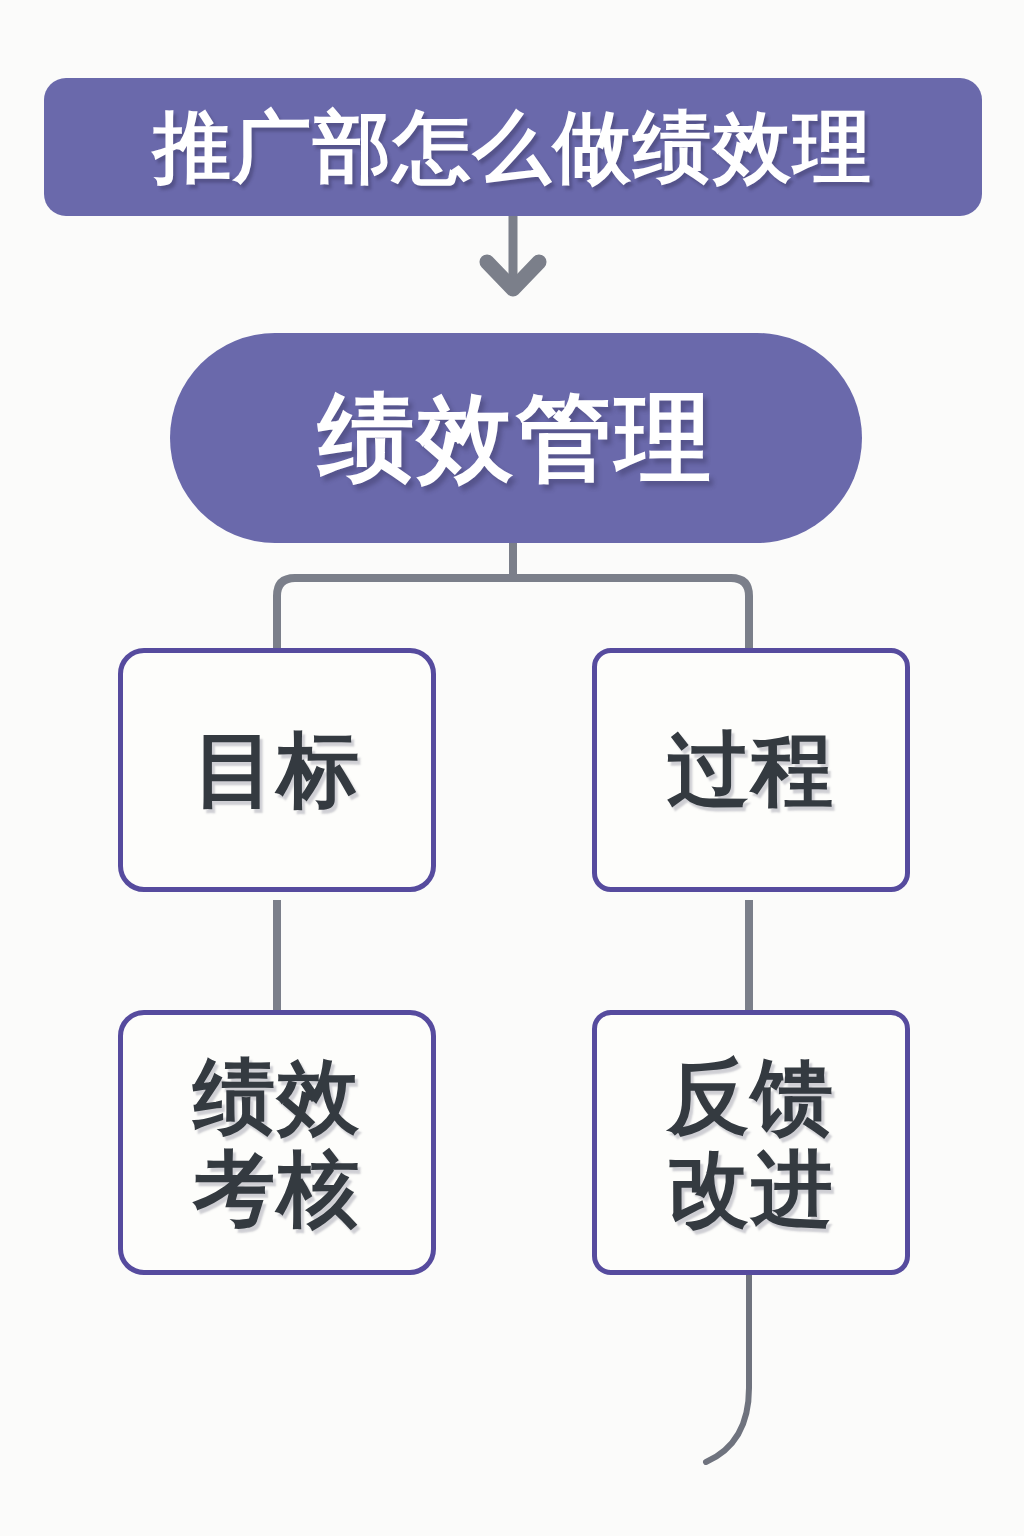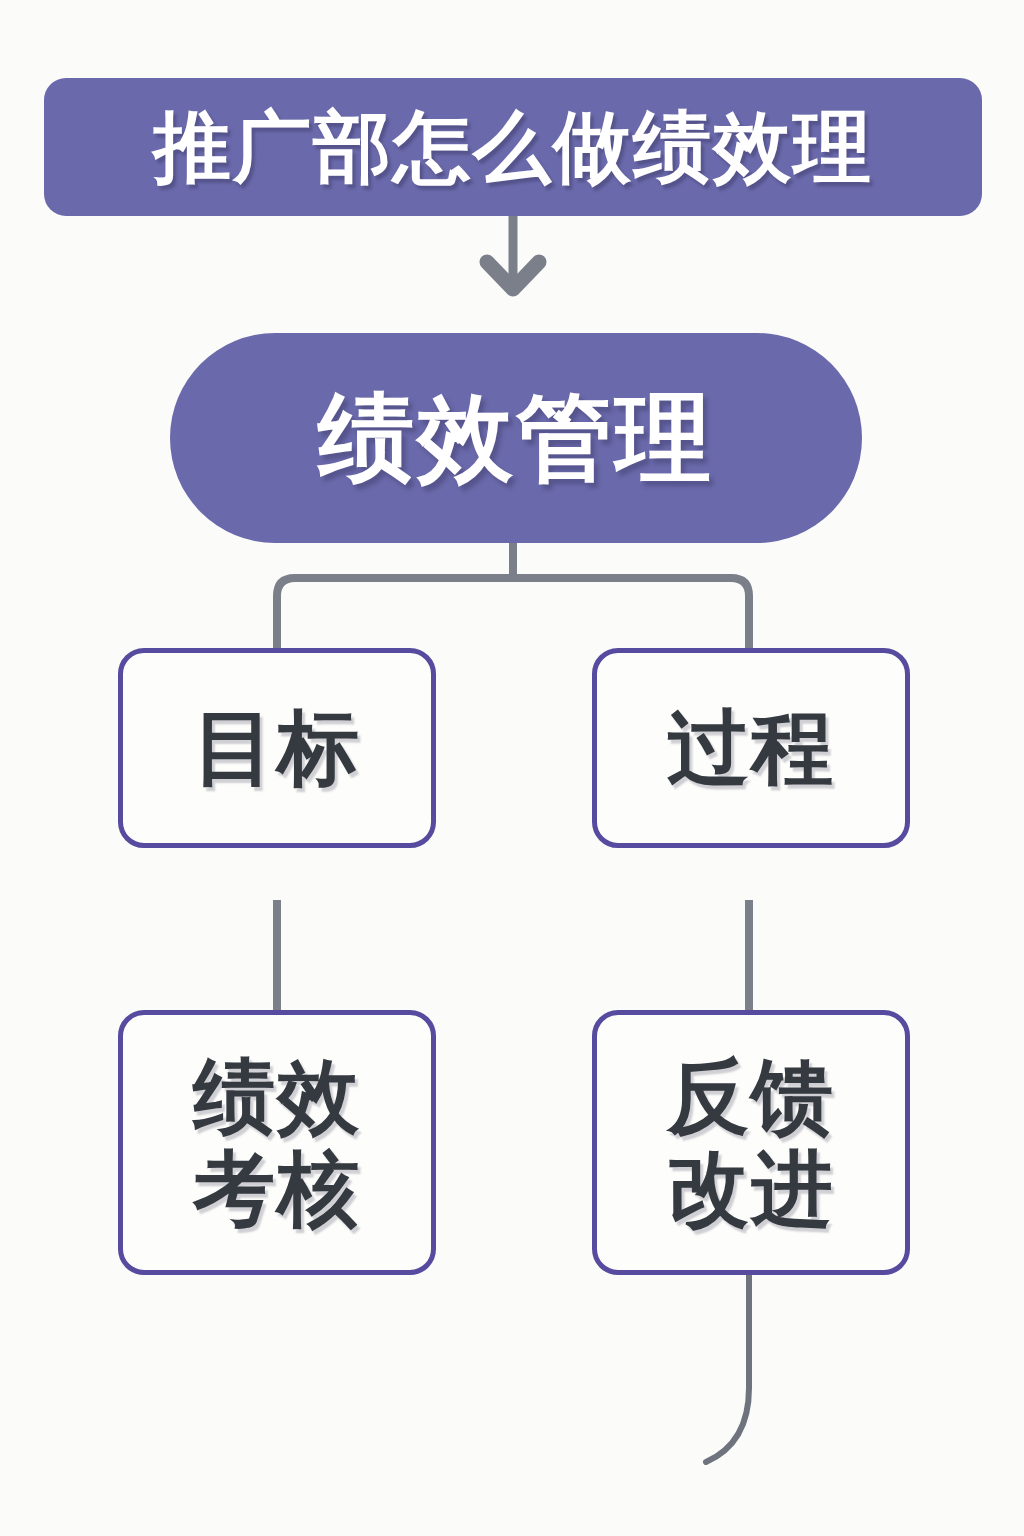--- a/index.html
+++ b/index.html
@@ -92,24 +92,24 @@
     background: #fdfdfb;
     border: 5px solid #564b9e;
     border-radius: 26px;
     z-index: 2;
     display: flex;
     flex-direction: column;
     align-items: center;
     justify-content: center;
     box-sizing: border-box;
   }
-  .leaf-box.r1 { top: 648px; height: 200px; }
+  .leaf-box.r1 { top: 648px; height: 244px; }
   .leaf-box.r2 { top: 1010px; height: 265px; }
   .leaf-box.c1 { left: 118px; }
-  .leaf-box.c2 { left: 592px; }
+  .leaf-box.c2 { left: 592px; border-radius: 19px; }
 
   .leaf-line {
     color: #343a40;
     font-size: 82px;
     font-weight: 700;
     line-height: 1.12;
     letter-spacing: 2px;
     white-space: nowrap;
     text-shadow: 3px 4px 2px rgba(90,90,110,0.28);
     font-family: "DejaVu Sans", "Liberation Sans", sans-serif;

